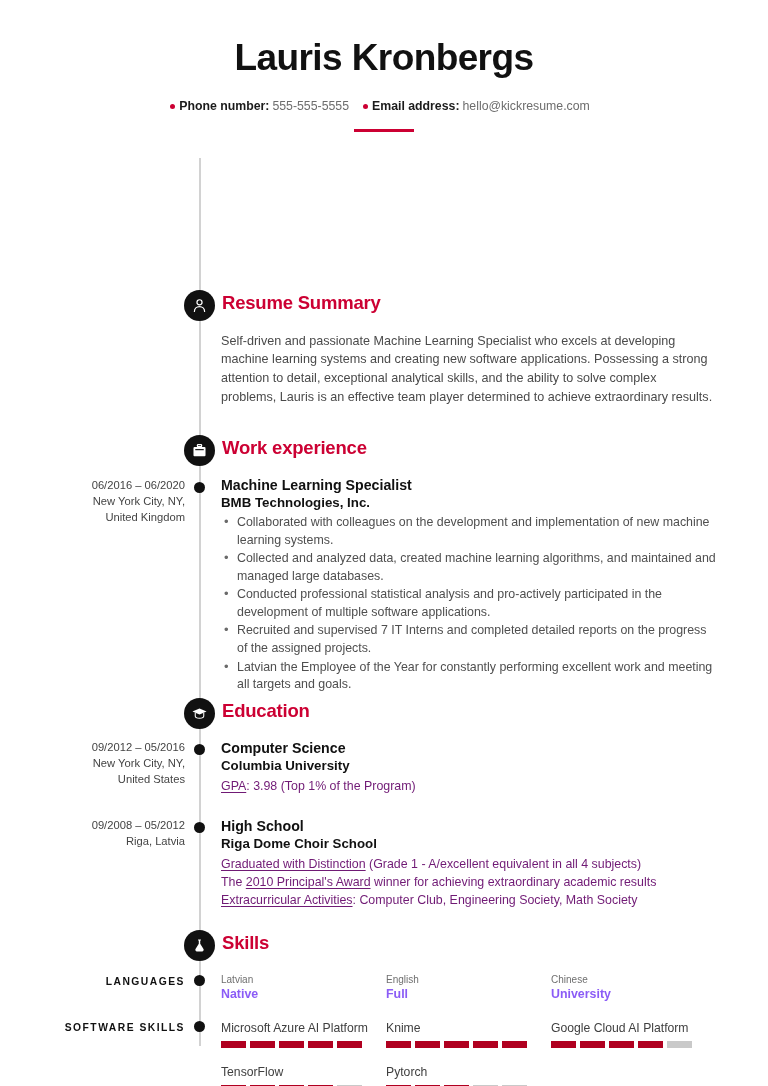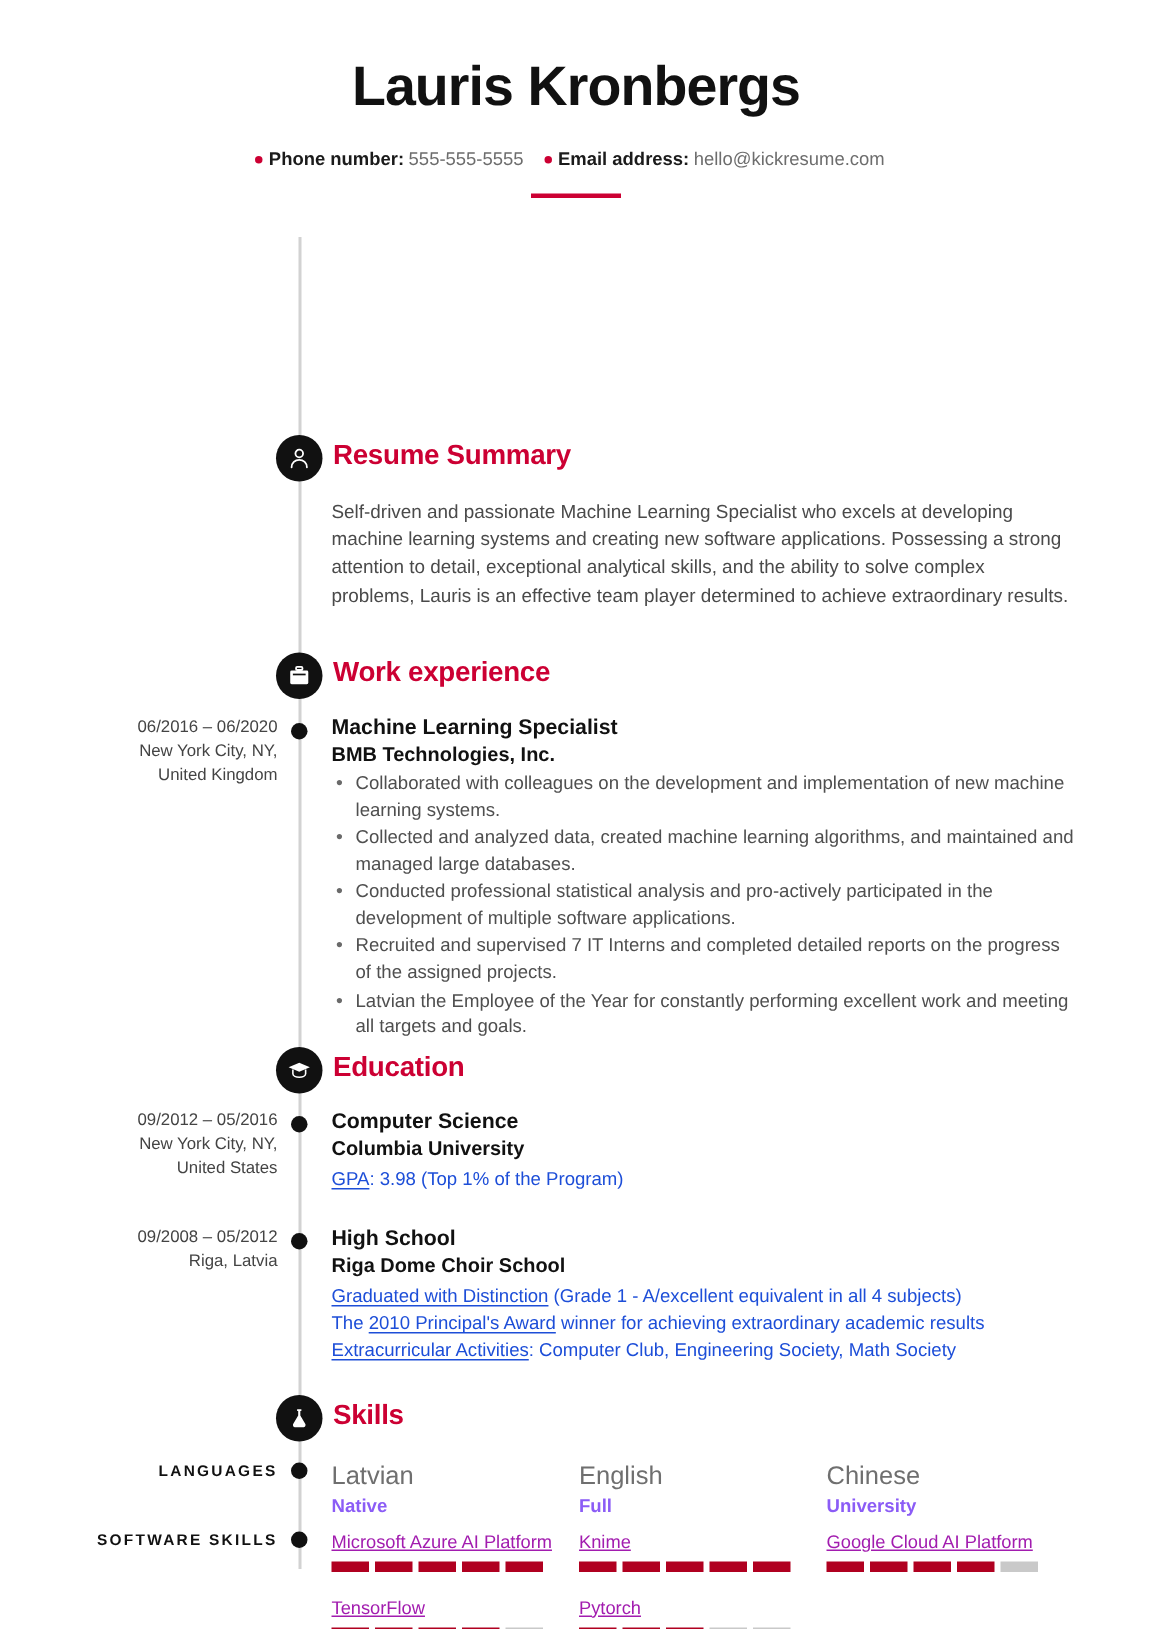--- a/index.html
+++ b/index.html
@@ -91,48 +91,48 @@
   ul.bullets li {
     position: relative; padding-left: 16px;
     font-size: 12.4px; line-height: 1.44; color: #4f4f4f;
     margin-bottom: 0.5px;
   }
   ul.bullets li:before {
     content: "•"; position: absolute; left: 3px; top: -1px;
     font-size: 13px; color: #6a6a6a;
   }
   .detail-line {
-    font-size: 12.4px; line-height: 1.48; color: #1d4ed8;
+    font-size: 12.4px; line-height: 1.48; color: #701a75;
   }
   .u { text-decoration: underline; text-underline-offset: 2px; }
 
   
   .skill-label {
     position: absolute; width: 150px; left: 35px; text-align: right;
     font-size: 10.3px; font-weight: bold; color: #111111;
     letter-spacing: 1.5px;
   }
   .skill-dot {
     position: absolute; left: 194px; width: 11px; height: 11px;
     border-radius: 50%; background: #111111; z-index: 3;
   }
   .lang-grid {
     position: absolute; left: 221px; width: 500px;
     display: flex;
   }
   .lang-col { width: 165px; }
-  .lang-name { font-size: 17px; color: #6f6f6f; line-height: 1.35; }
+  .lang-name { font-size: 10px; color: #6f6f6f; line-height: 1.35; }
   .lang-level { font-size: 12.4px; font-weight: bold; color: #8b5cf6; line-height: 1.35; }
 
   .sw-grid {
     position: absolute; left: 221px; width: 500px;
   }
   .sw-row { display: flex; }
   .sw-col { width: 165px; }
-  .sw-name { font-size: 12.2px; color: #a21caf; line-height: 1.4; margin-bottom: 4px; text-decoration: underline;}
+  .sw-name { font-size: 12.2px; color: #404040; line-height: 1.4; margin-bottom: 4px;}
   .bar { display: flex; gap: 4px; }
   .seg { width: 25px; height: 7px; background: #c9c9c9; }
   .seg.on { background: #B00020; }
 </style>
 </head>
 <body>
 
 <div class="page">
 
   <div class="timeline-line"></div>

